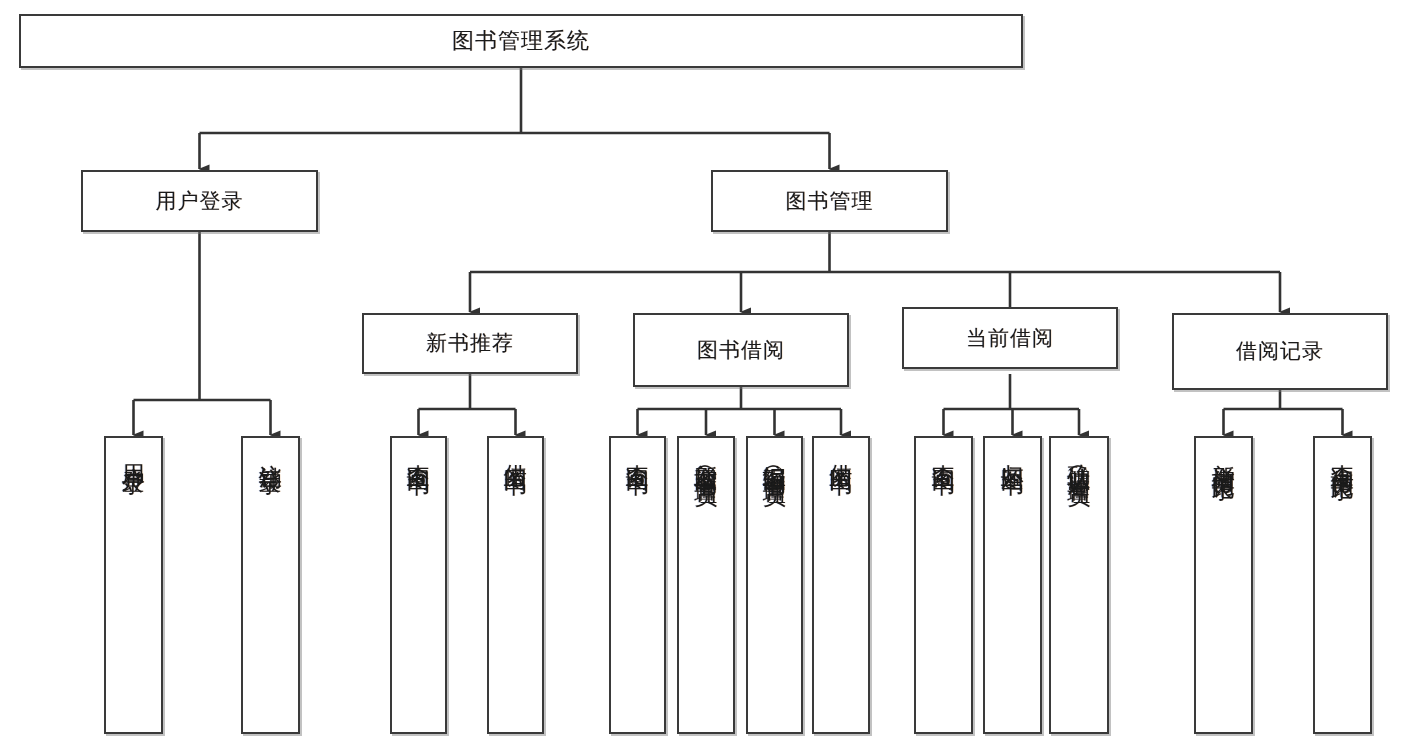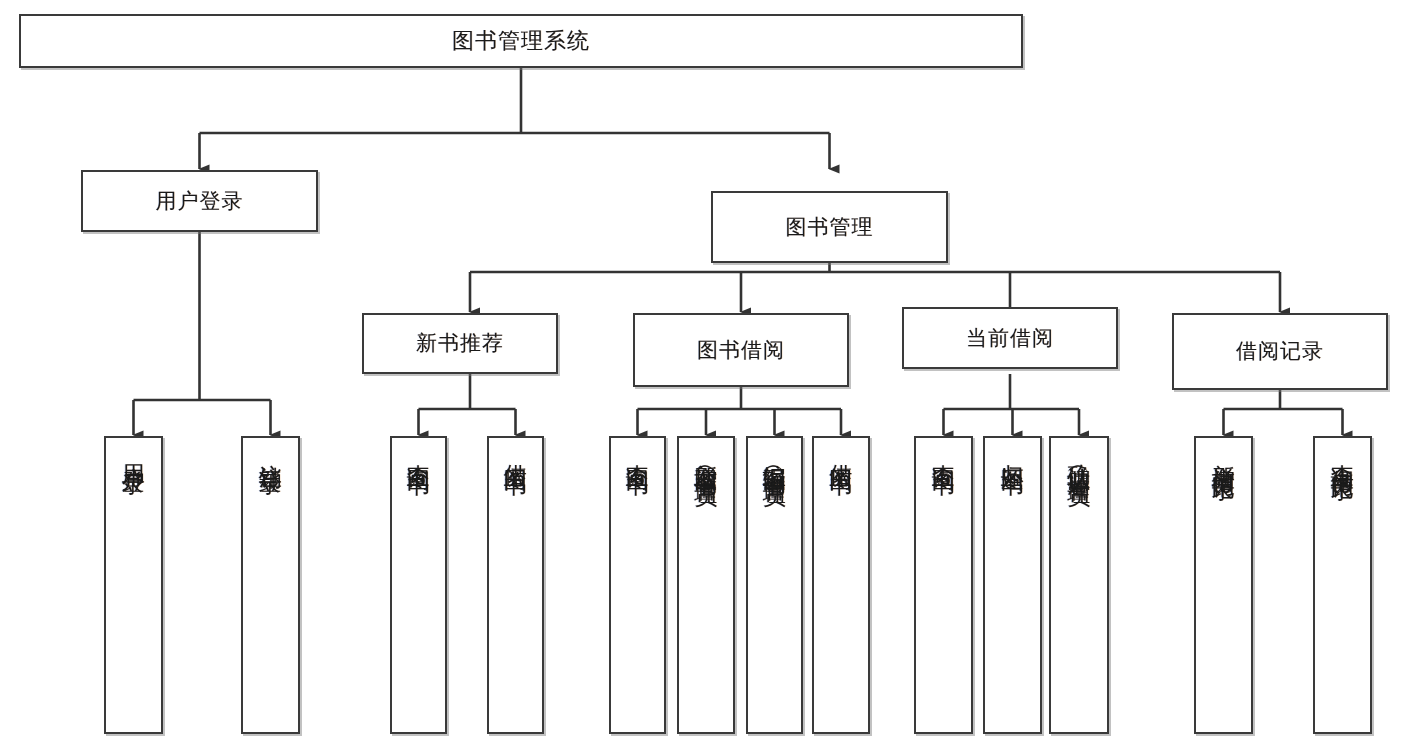--- a/index.html
+++ b/index.html
@@ -124,24 +124,24 @@
       </g>
   </svg>
 
   <div id="nodes">
       <div class="node root" style="left: 19px; top: 14px; width: 1004px; height: 54px;">
         <span class="label">图书管理系统</span>
       </div>
       <div class="node l2" style="left: 81px; top: 170px; width: 237px; height: 62px;">
         <span class="label">用户登录</span>
       </div>
-      <div class="node l2" style="left: 711px; top: 170px; width: 237px; height: 72px; margin-top: 21px;">
+      <div class="node l2" style="left: 711px; top: 170px; width: 237px; height: 62px;">
         <span class="label">图书管理</span>
       </div>
-      <div class="node l3" style="left: 362px; top: 313px; width: 196px; height: 61px; justify-content: center;">
+      <div class="node l3" style="left: 362px; top: 313px; width: 216px; height: 61px; justify-content: center;">
         <span class="label">新书推荐</span>
       </div>
       <div class="node l3" style="left: 633px; top: 313px; width: 216px; height: 74px;">
         <span class="label">图书借阅</span>
       </div>
       <div class="node l3" style="left: 902px; top: 307px; width: 216px; height: 62px;">
         <span class="label">当前借阅</span>
       </div>
       <div class="node l3" style="left: 1172px; top: 313px; width: 216px; height: 77px;">
         <span class="label">借阅记录</span>

